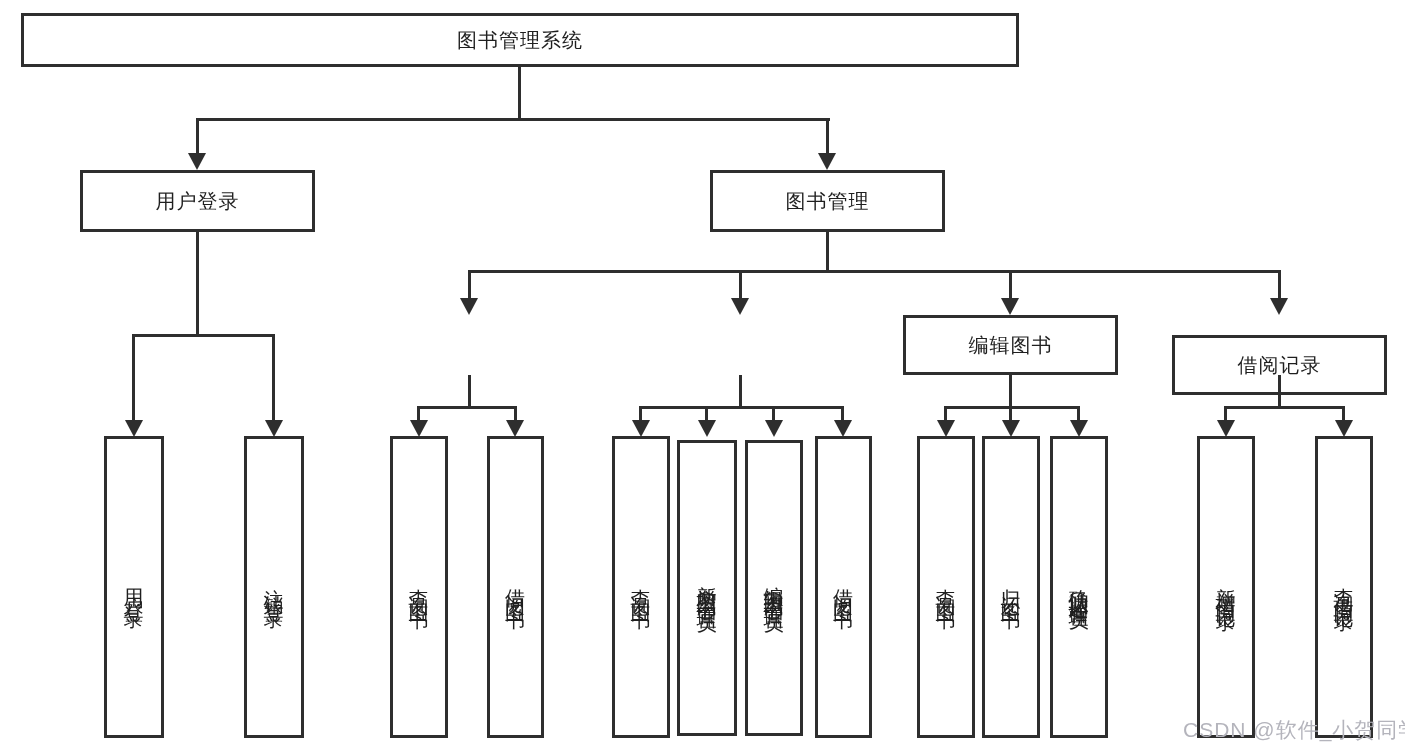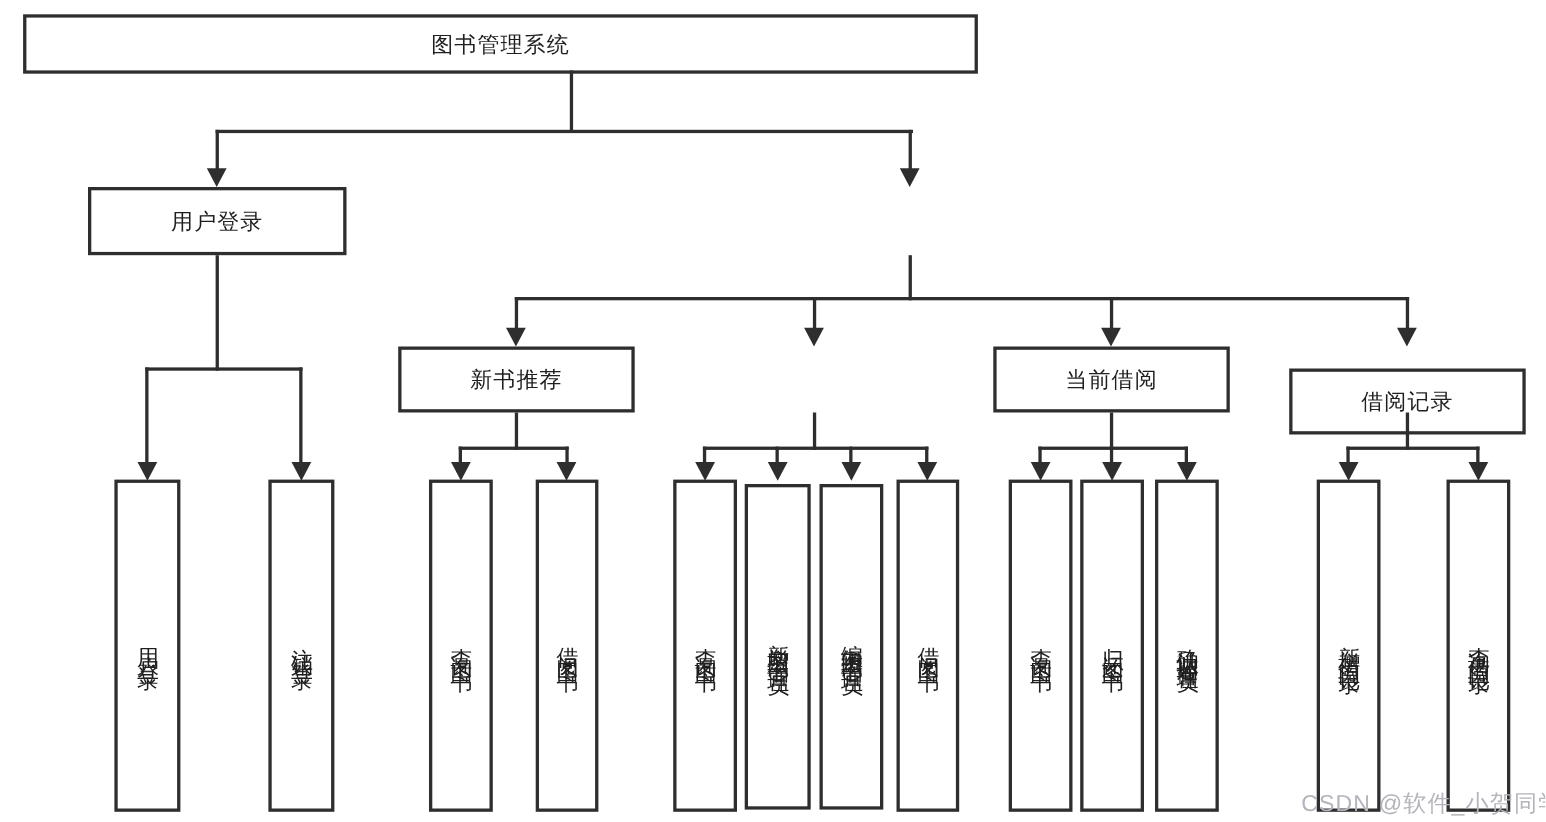--- a/index.html
+++ b/index.html
@@ -49,36 +49,36 @@
     letter-spacing:1px;
     z-index:5;
     white-space:nowrap;
   }
 </style>
 </head>
 <body>
 
 <div id="canvas">
 
-  <div class="box" style="left:21px; top:13px; width:868px; height:54px;justify-content:center;">
+  <div class="box" style="left:21px; top:13px; width:998px; height:54px;justify-content:center;">
     <span>图书管理系统</span>
   </div>
 
   <div class="box" style="left:80px; top:170px; width:235px; height:62px;">
     <span>用户登录</span>
   </div>
 
-
-  <div class="box" style="left:362px; top:315px; width:215px; height:60px;">
-    <span>新书推荐</span>
+  <div class="box" style="left:710px; top:170px; width:235px; height:62px;">
+    <span>图书管理</span>
   </div>
 
 
+
   <div class="box" style="left:903px; top:315px; width:215px; height:60px;">
-    <span>当前借阅</span>
+    <span>编辑图书</span>
   </div>
 
   <div class="box" style="left:1172px; top:315px; width:215px; height:60px;margin-top:20px;">
     <span>借阅记录</span>
   </div>
 
   <div class="vbox" style="left:104px; top:436px; width:60px; height:302px;">
     <span>用户登录</span>
   </div>
 

